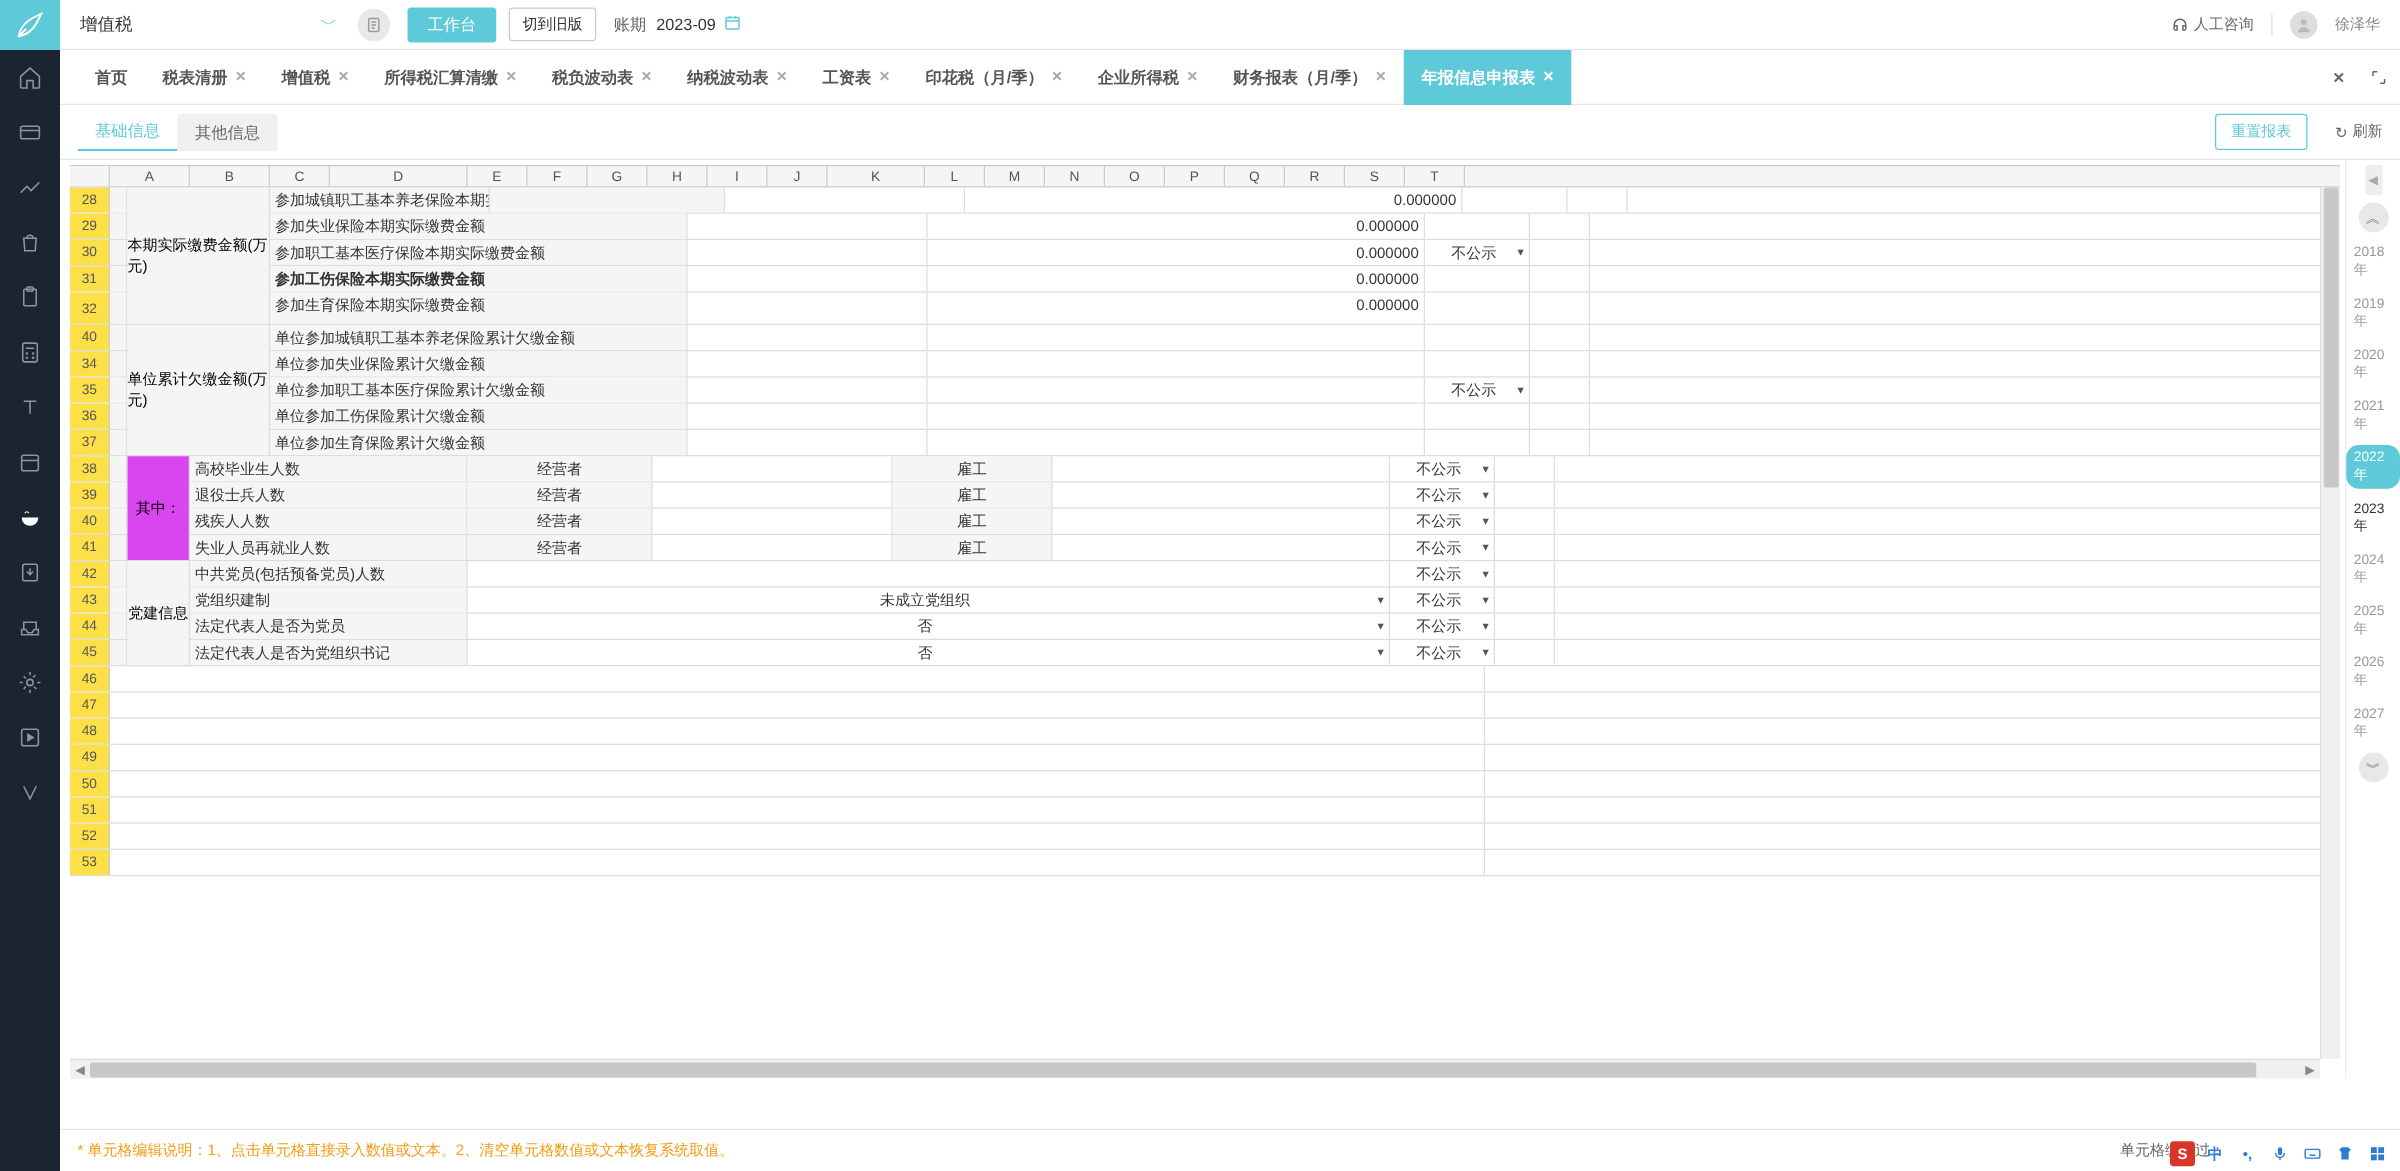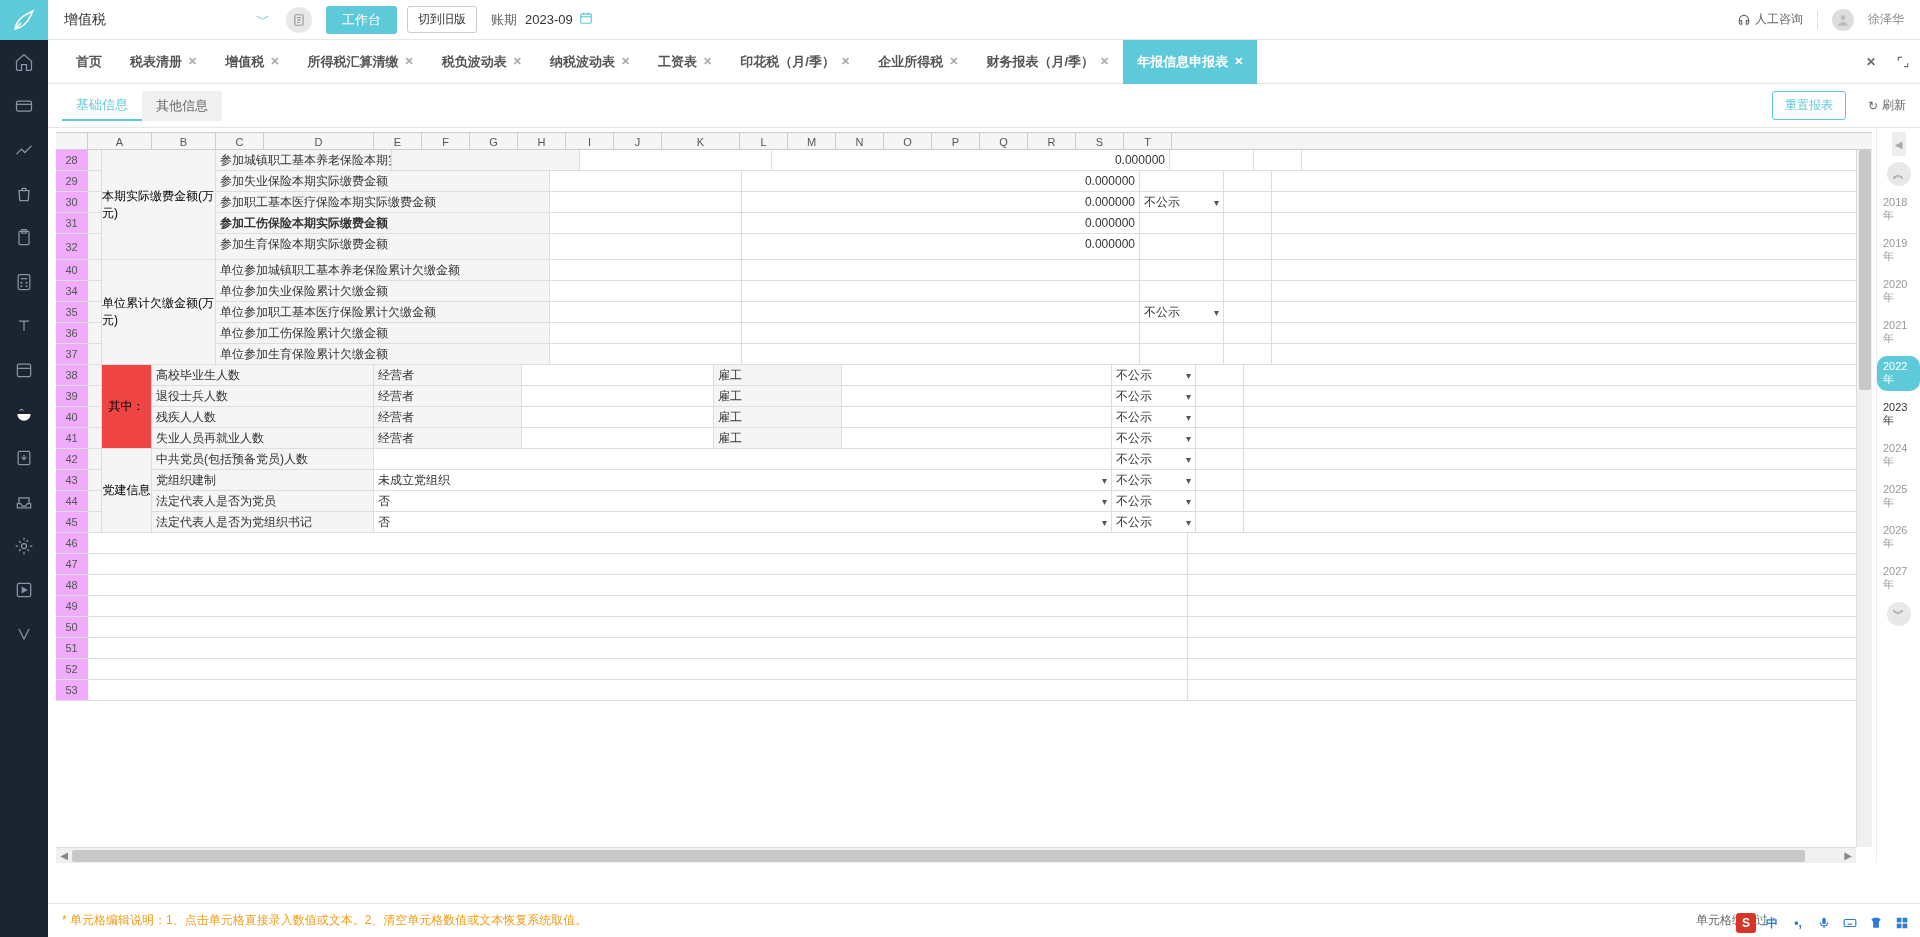--- a/index.html
+++ b/index.html
@@ -50,24 +50,24 @@
 .refresh-link { color: #666; font-size: 12px; cursor: pointer; display: flex; align-items: center; gap: 4px; }
 
 
 .sheet-wrap { flex: 1; position: relative; overflow: hidden; }
 .sheet { position: absolute; left: 8px; top: 4px; right: 48px; bottom: 40px; overflow: hidden; }
 .col-headers { display: flex; height: 18px; background: #f5f5f5; border-top: 1px solid #ccc; border-bottom: 1px solid #ccc; }
 .col-headers .corner { width: 32px; border-right: 1px solid #ccc; background: #f5f5f5; }
 .col-headers .ch { border-right: 1px solid #ccc; text-align: center; font-size: 11px; color: #555; line-height: 18px; }
 .grid-body { position: absolute; top: 18px; left: 0; right: 16px; bottom: 16px; overflow: hidden; }
 .grid-row { display: flex; height: 21px; border-bottom: 1px solid #ddd; }
-.grid-row .rh { width: 32px; background: #f0abfc; border-right: 1px solid #ccc; text-align: center; font-size: 11px; color: #555; line-height: 21px; flex-shrink: 0; }
+.grid-row .rh { width: 32px; background: #fde047; border-right: 1px solid #ccc; text-align: center; font-size: 11px; color: #555; line-height: 21px; flex-shrink: 0; }
 .grid-row .cell { border-right: 1px solid #ddd; font-size: 12px; color: #333; line-height: 21px; padding: 0 4px; overflow: hidden; white-space: nowrap; flex-shrink: 0; }
 .grid-row .cell.hdr { background: #f5f5f5; }
-.grid-row .cell.center { text-align: left; }
+.grid-row .cell.center { text-align: center; }
 .grid-row .cell.right { text-align: right; }
 .grid-row .cell.dd::after { content: "▾"; float: right; color: #555; font-size: 10px; }
 .vscroll { position: absolute; right: 0; top: 18px; width: 16px; bottom: 16px; background: #f0f0f0; border-left: 1px solid #ddd; }
 .vscroll .thumb { position: absolute; left: 2px; width: 12px; background: #c8c8c8; border-radius: 2px; }
 .hscroll { position: absolute; left: 0; right: 16px; bottom: 0; height: 16px; background: #f0f0f0; border-top: 1px solid #ddd; display: flex; align-items: center; }
 .hscroll .arrow { width: 16px; text-align: center; color: #888; cursor: pointer; font-size: 10px; }
 .hscroll .track { flex: 1; height: 12px; position: relative; }
 .hscroll .thumb { position: absolute; top: 0; height: 12px; background: #c8c8c8; border-radius: 2px; }
 
 
@@ -469,21 +469,21 @@
               <div class="cell hdr" style="width: 14px;"></div>
               <div class="cell hdr" style="width: 50px;"></div>
               <div class="cell hdr" style="width: 222px;">失业人员再就业人数</div>
               <div class="cell hdr center" style="width: 148px;">经营者</div>
               <div class="cell" style="width: 192px;"></div>
               <div class="cell hdr center" style="width: 128px;">雇工</div>
               <div class="cell" style="width: 270px;"></div>
               <div class="cell center dd" style="width: 84px;">不公示</div>
               <div class="cell" style="width: 48px;"></div>
             </div>
-            <div style="position: absolute; left: 46px; top: 0px; width: 50px; height: 84px; background: #ef4444; display: flex; align-items: center; justify-content: center; font-size: 12px; border-right: 1px solid rgb(221, 221, 221); border-bottom: 1px solid rgb(221, 221, 221);">其中：</div>
+            <div style="position: absolute; left: 46px; top: 0px; width: 50px; height: 84px; background: #d946ef; display: flex; align-items: center; justify-content: center; font-size: 12px; border-right: 1px solid rgb(221, 221, 221); border-bottom: 1px solid rgb(221, 221, 221);">其中：</div>
           </div>
           <div style="position: relative;">
             <div class="grid-row">
               <div class="rh">42</div>
               <div class="cell hdr" style="width: 14px;"></div>
               <div class="cell hdr" style="width: 50px;"></div>
               <div class="cell hdr" style="width: 222px;">中共党员(包括预备党员)人数</div>
               <div class="cell" style="width: 738px;"></div>
               <div class="cell center dd" style="width: 84px;">不公示</div>
               <div class="cell" style="width: 48px;"></div>

